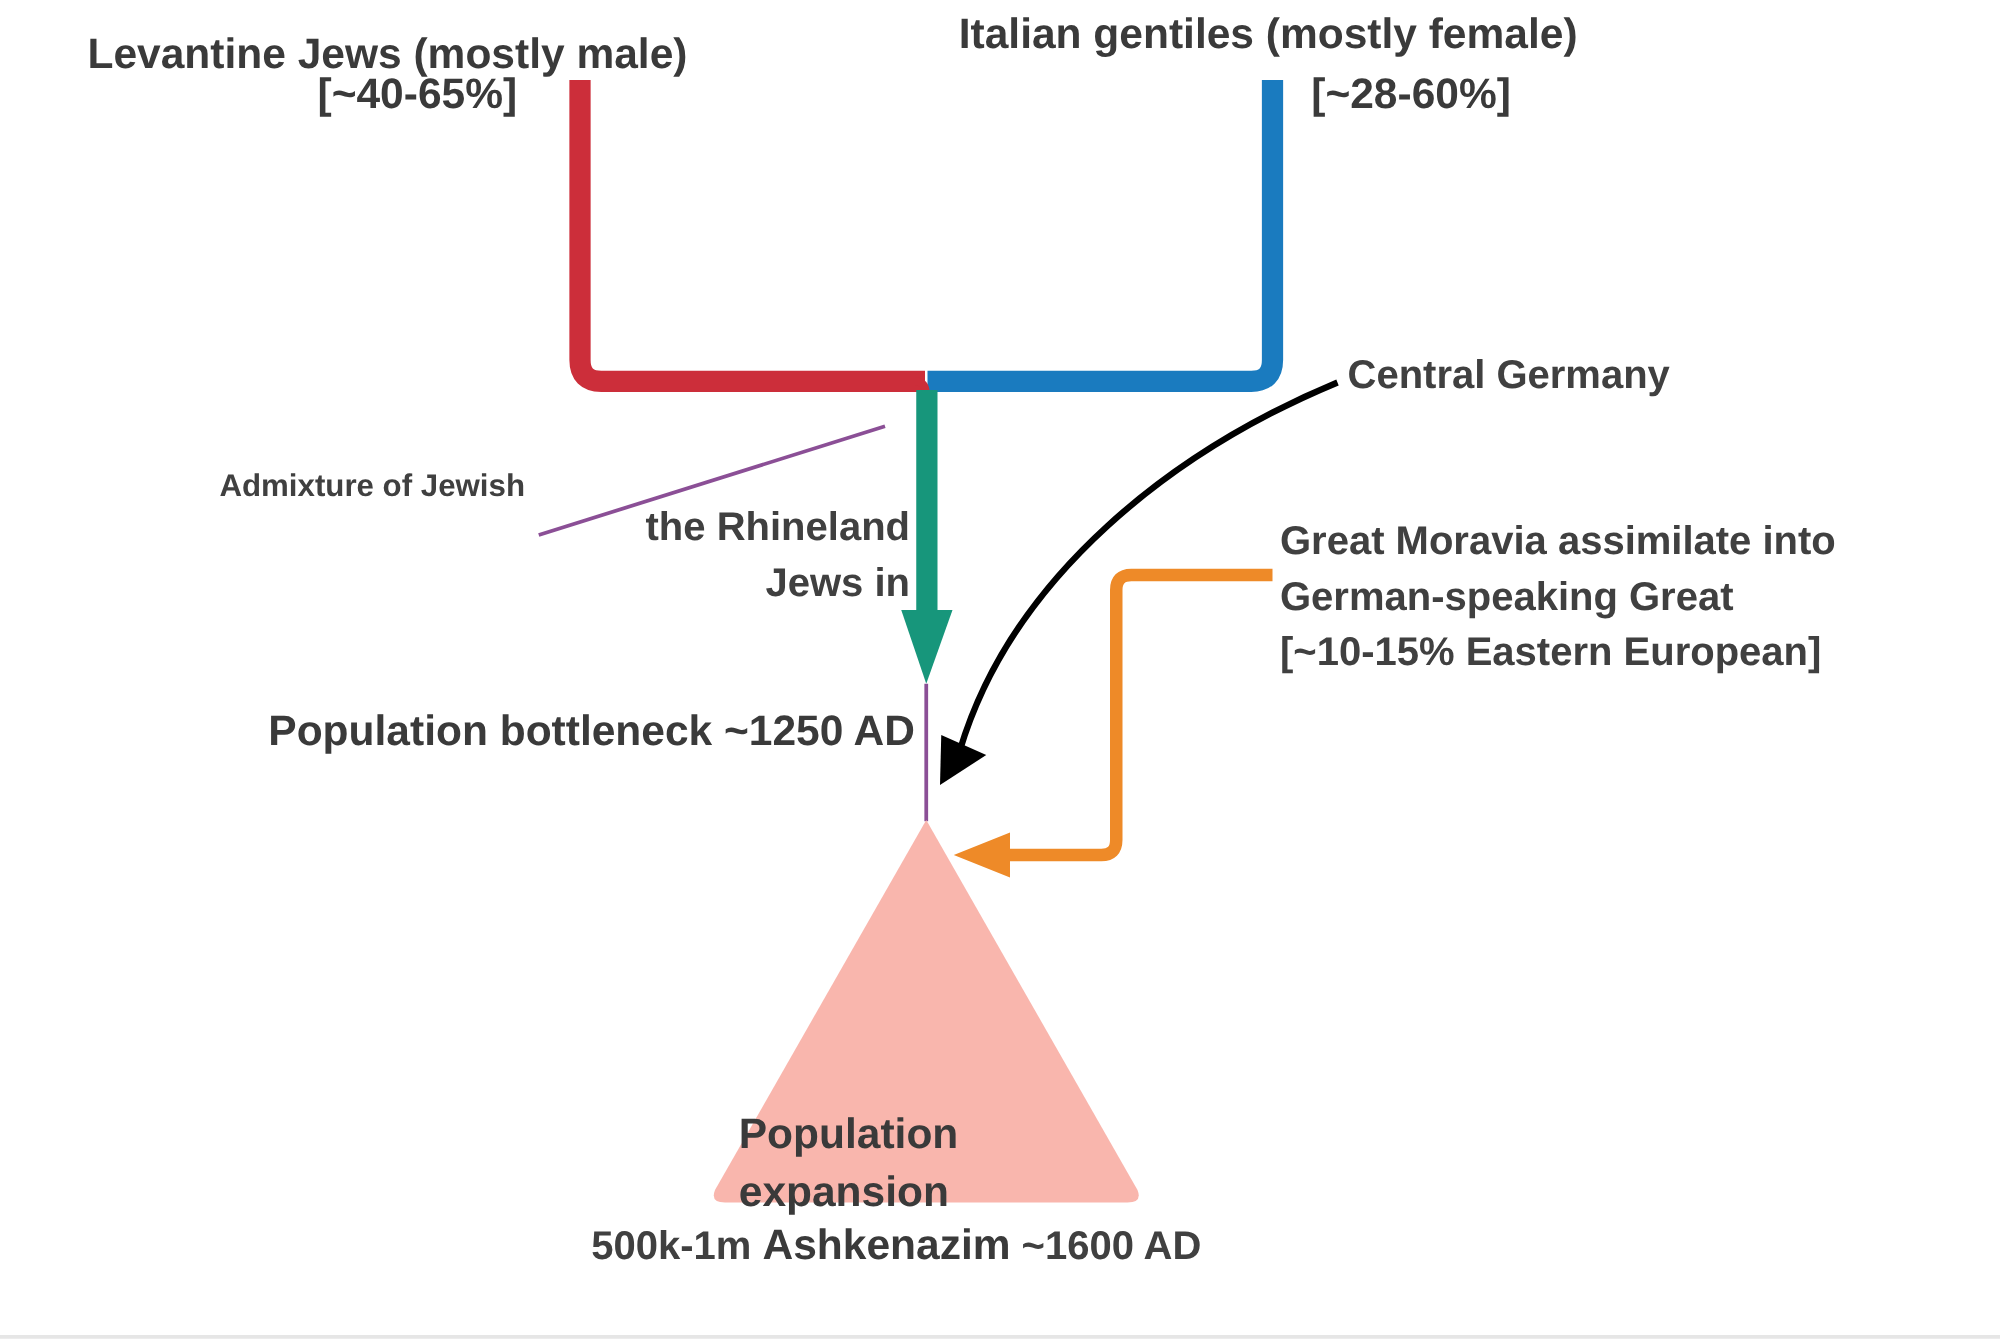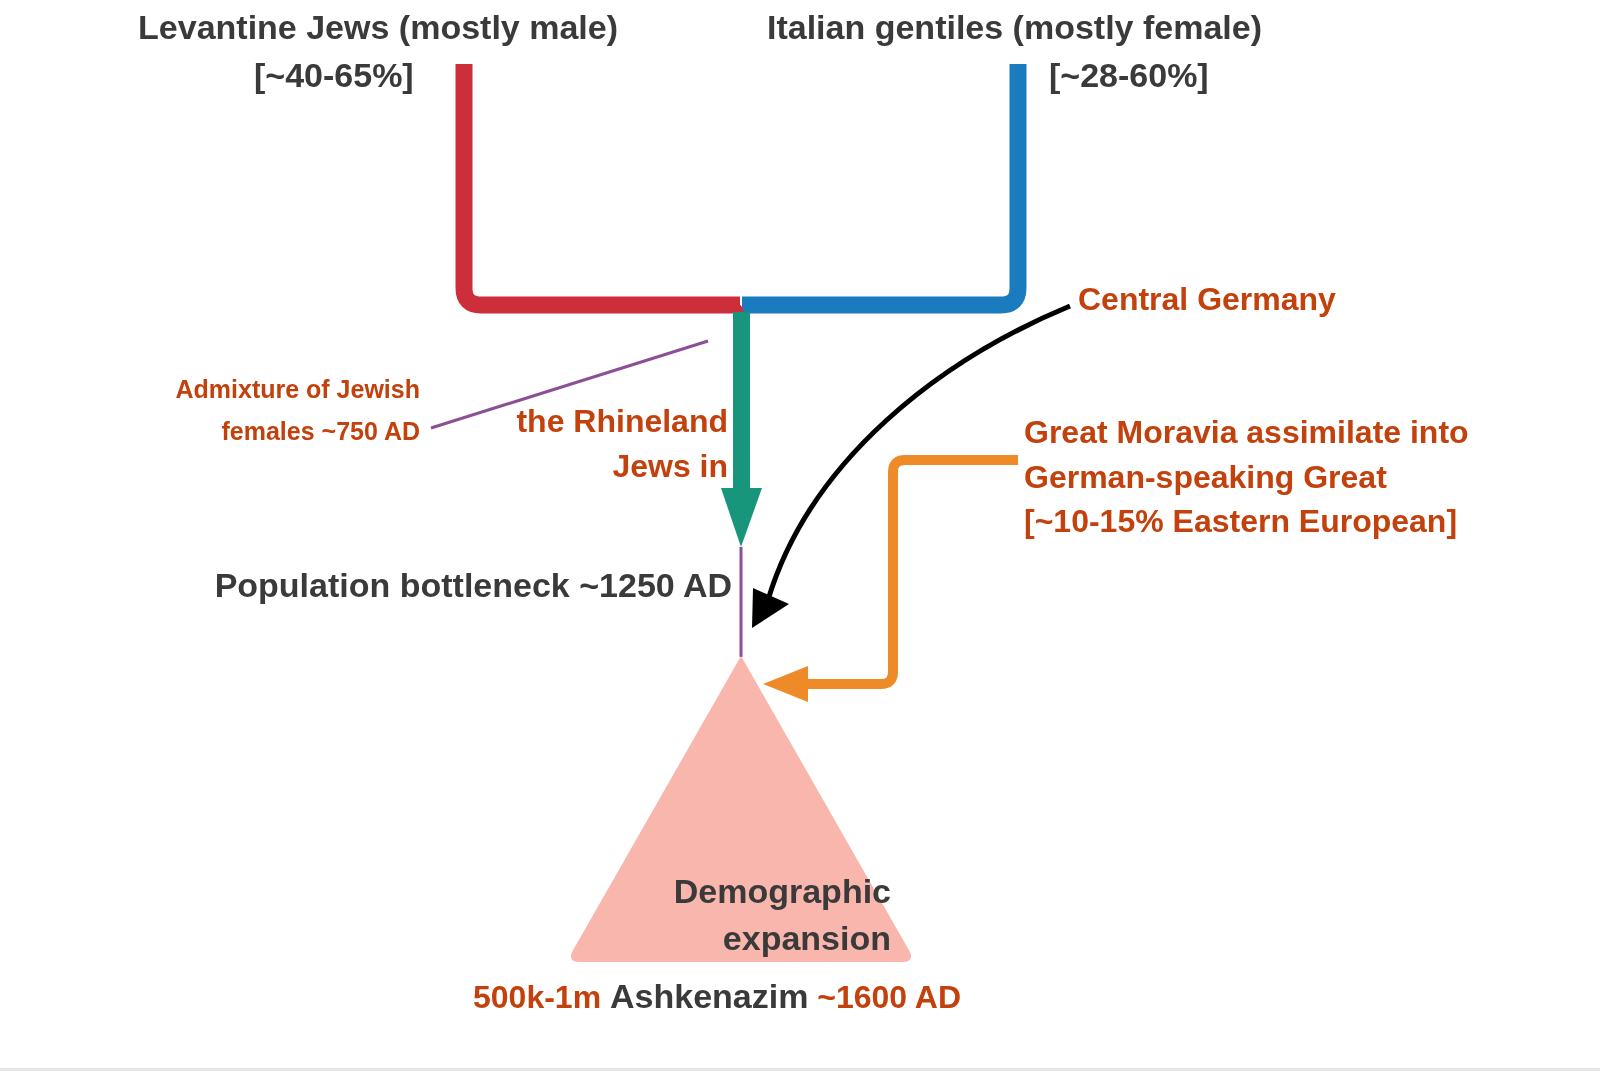--- a/index.html
+++ b/index.html
@@ -1,22 +1,22 @@
 <!DOCTYPE html>
 <html><head>
   <meta charset="utf-8">
   <style>
     html, body { margin: 0; padding: 0; background: #ffffff; }
     body { width: 1600px; height: 1071px; position: relative; overflow: hidden; font-family: "Liberation Sans", sans-serif; }
     #diagram-svg { position: absolute; left: 0; top: 0; }
     .lbl { position: absolute; font-family: "Liberation Sans", sans-serif; font-weight: bold; white-space: nowrap; line-height: 1.0; }
     .dark { color: #3a3a3a; }
-    .black { color: #c2410c; }
+    .black { color: #404040; }
     .right { text-align: right; }
-    .center { text-align: right; }
+    .center { text-align: left; margin-top: 16px; }
     .left { text-align: left; }
     .bottom-band { position: absolute; left: 0; top: 1068px; width: 1600px; height: 3px; background: #e6e6e6; }
   </style>
 </head>
 <body>
 
 <svg id="diagram-svg" width="1600" height="1071" viewBox="0 0 1600 1071">
   <defs>
     <marker id="black-head" viewBox="0 0 10 10" refX="8" refY="5" markerWidth="5" markerHeight="5" orient="auto">
       <path d="M0,0 L10,5 L0,10 z" fill="#000"></path>
@@ -48,42 +48,41 @@
 <div class="lbl dark center" style="left:70px; top:10px; width:548px; font-size:34px;">
   <div>Levantine Jews (mostly male)</div>
 </div>
 <div class="lbl dark" style="left:254px; top:58px; font-size:34px;">[~40-65%]</div>
 
 <div class="lbl dark" style="left:767px; top:10px; font-size:34px;">Italian gentiles (mostly female)</div>
 <div class="lbl dark" style="left:1049px; top:58px; font-size:34px;">[~28-60%]</div>
 
 <div class="lbl black right" style="left:60px; top:368px; width:360px; font-size:25px; line-height:42px;">
   <div>Admixture of Jewish</div>
-  <div>females ~750 AD</div>
 </div>
 
 <div class="lbl black right" style="left:470px; top:399px; width:258px; font-size:32px; line-height:45px;">
   <div>the Rhineland</div>
   <div>Jews in</div>
 </div>
 
 <div class="lbl black" style="left:1078px; top:283px; font-size:32px;">Central Germany</div>
 
 <div class="lbl black left" style="left:1024px; top:410px; font-size:32px; line-height:44.5px;">
   <div>Great Moravia assimilate into</div>
   <div>German-speaking Great</div>
   <div>[~10-15% Eastern European]</div>
 </div>
 
 <div class="lbl dark right" style="left:100px; top:562px; width:632px; font-size:34px; line-height:46px;">
   <div>Population bottleneck ~1250 AD</div>
 </div>
 
 <div class="lbl dark center" style="left:591px; top:868px; width:300px; font-size:34px; line-height:47px;">
-  <div>Demographic</div>
+  <div>Population</div>
   <div>expansion</div>
 </div>
 
 <div class="lbl" style="left:473px; top:979px; font-size:32px;">
   <span class="black">500k-1m</span>
   <span class="dark" style="font-size:34px;">Ashkenazim</span>
   <span class="black">~1600 AD</span>
 </div>
 
 <div class="bottom-band"></div>

